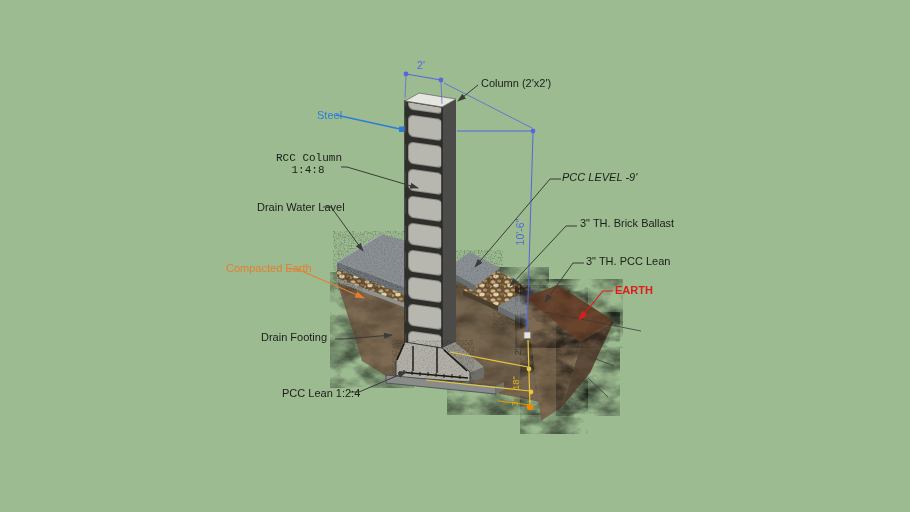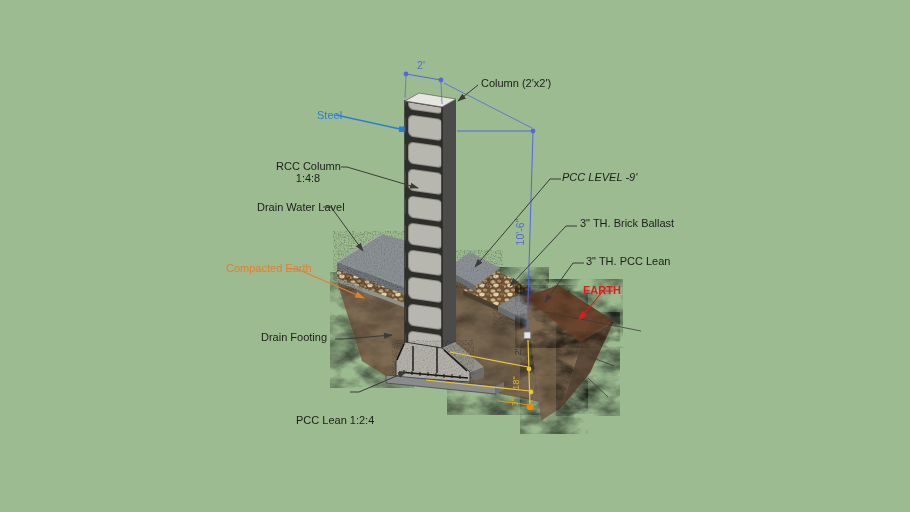--- a/index.html
+++ b/index.html
@@ -143,34 +143,34 @@
     <path d="M350,392 L359,392 L406,372" marker-end="url(#arrG)"></path>
   </g>
   <path d="M289,269 L297,269 L364,298" stroke="#e87c2e" stroke-width="1.1" fill="none" marker-end="url(#arrO)"></path>
   <path d="M613,291 L603,291 L579,320" stroke="#e01b1b" stroke-width="1.1" fill="none" marker-end="url(#arrR)"></path>
 </svg>
 
 <div class="lbl" style="left:481px;top:77px;">Column (2'x2')</div>
 
 <div class="lbl blue" style="left:317px;top:109px;">Steel</div>
 
-<div class="lbl center" style="left:276px;top:160px;width:64px;">
+<div class="lbl center" style="left:276px;top:152px;width:64px;font-family:Liberation Mono, monospace;">
   <div>RCC Column</div>
   <div>1:4:8</div>
 </div>
 
 <div class="lbl" style="left:238px;top:201px;margin-left:19px;">Drain Water Lavel</div>
 
 <div class="lbl orange" style="left:226px;top:262px;">Compacted Earth</div>
 
 <div class="lbl" style="left:562px;top:171px;font-style:italic;">PCC LEVEL -9'</div>
 
 <div class="lbl" style="left:580px;top:217px;">3" TH. Brick Ballast</div>
 
 <div class="lbl" style="left:586px;top:255px;">3" TH. PCC Lean</div>
 
-<div class="lbl red" style="left:583px;top:284px;">EARTH</div>
+<div class="lbl red" style="left:615px;top:284px;">EARTH</div>
 
 <div class="lbl" style="left:261px;top:331px;">Drain Footing</div>
 
-<div class="lbl" style="left:296px;top:387px;margin-top:27px;">PCC Lean 1:2:4</div>
+<div class="lbl" style="left:282px;top:387px;">PCC Lean 1:2:4</div>
 
 </div>
 
 </body></html>

